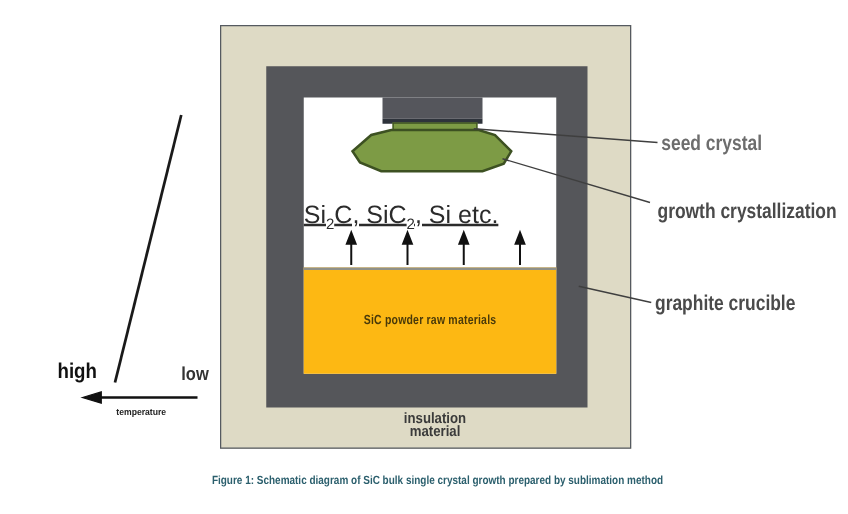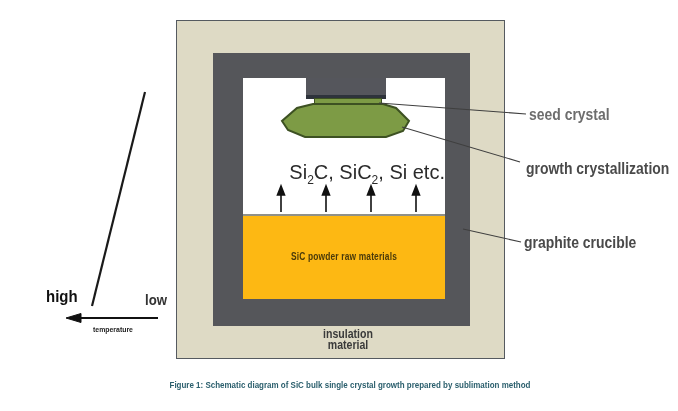--- a/index.html
+++ b/index.html
@@ -16,22 +16,22 @@
   #pedestal{left:306px;top:78px;width:80px;height:17px;}
   #pedestal-band{left:306px;top:95px;width:80px;height:4px;background:#2e333b;}
   #seed-strip{left:314px;top:98px;width:68px;height:10px;border:1px solid #3d5122;box-sizing:border-box;}
   
   .powder-label{
     left:243px;top:250px;width:202px;text-align:center;
     font-size:10.5px;font-weight:bold;transform:scaleX(.8);transform-origin:center;
     letter-spacing:.2px;
   }
   .gas-formula{
-    left:243px;top:161px;width:202px;text-align:right;
-    font-size:20px;color:#2b2b2b;white-space:nowrap;
+    left:243px;top:161px;width:202px;text-align:left;
+    font-size:20px;color:#2b2b2b;white-space:nowrap;text-decoration:underline;
   }
   .gas-formula sub{font-size:12px;}
   .insulation-label{
     left:293px;top:329px;width:110px;text-align:center;
     font-size:12px;font-weight:bold;color:#3a3a3a;line-height:11px;
     transform:scaleX(.88);transform-origin:center;
   }
   .ref-label{
     font-size:17px;font-weight:bold;white-space:nowrap;
     transform:scaleX(.82);transform-origin:left top;

